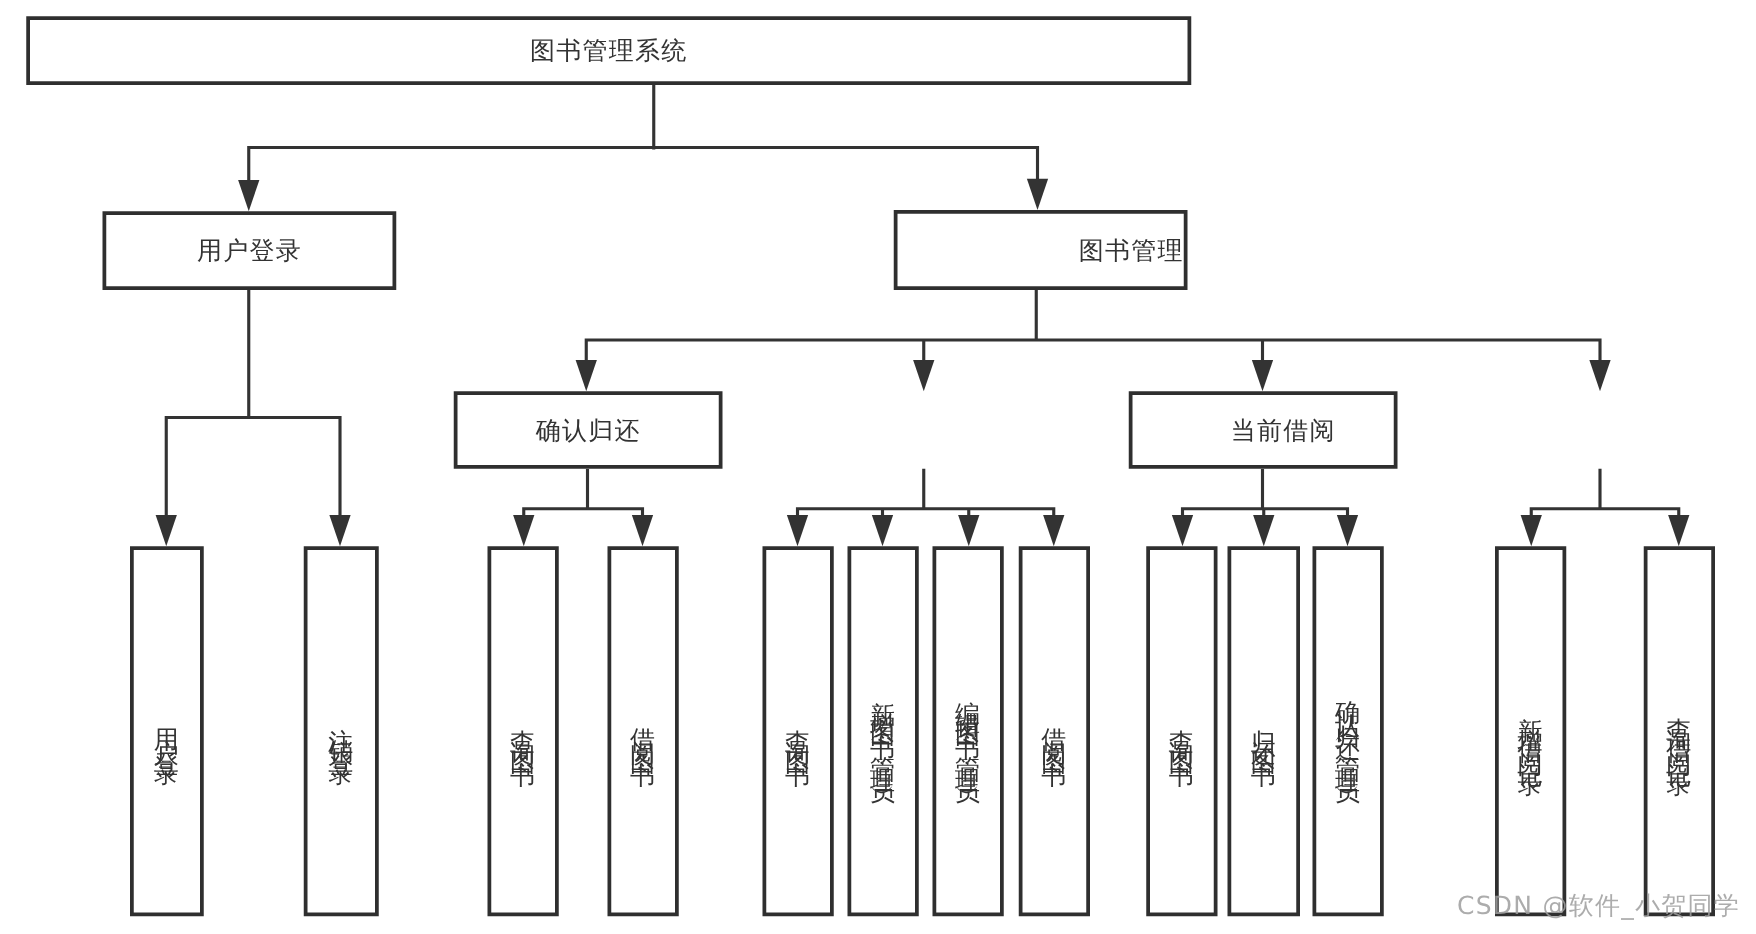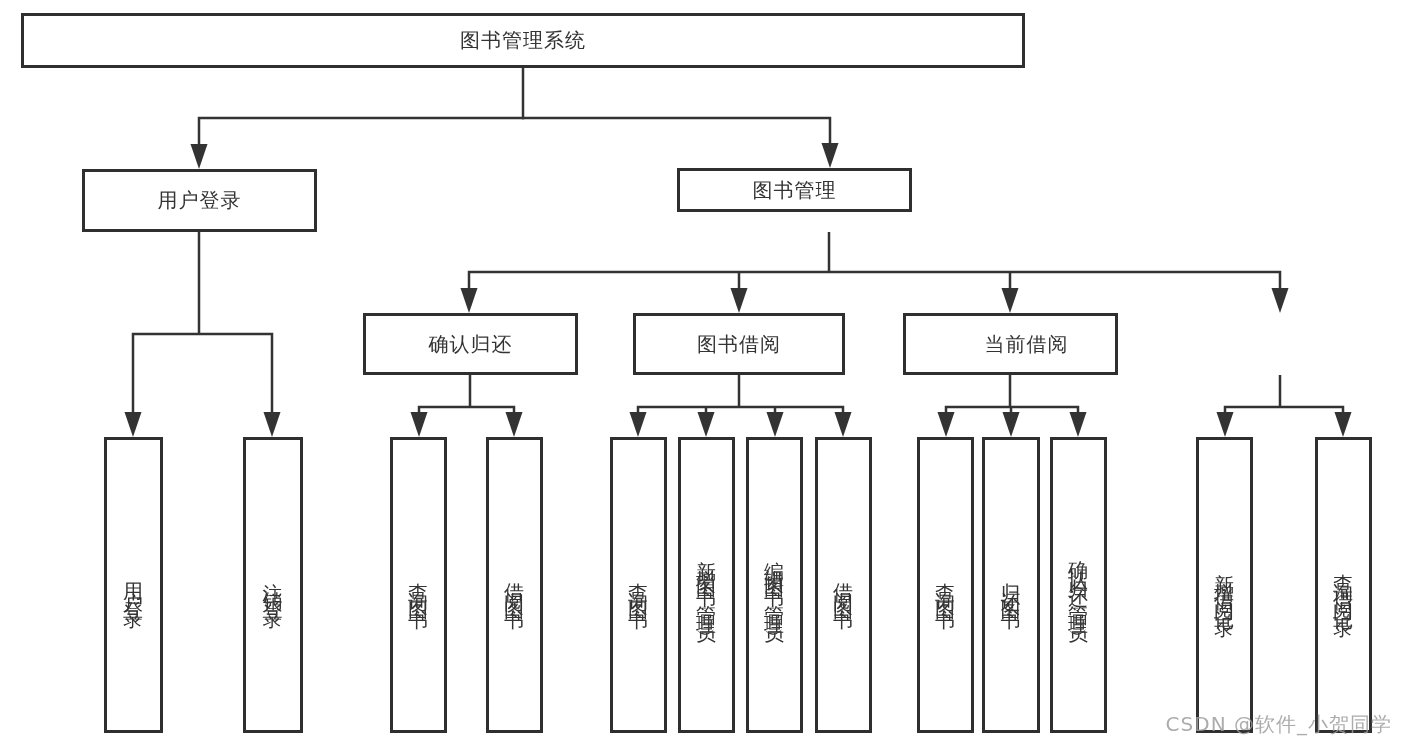--- a/index.html
+++ b/index.html
@@ -83,36 +83,33 @@
       <polygon points="766.5,412 783.5,412 775,437"></polygon>
       <polygon points="834.5,412 851.5,412 843,437"></polygon>
       <polygon points="937.5,412 954.5,412 946,437"></polygon>
       <polygon points="1002.5,412 1019.5,412 1011,437"></polygon>
       <polygon points="1069.5,412 1086.5,412 1078,437"></polygon>
       <polygon points="1216.5,412 1233.5,412 1225,437"></polygon>
       <polygon points="1334.5,412 1351.5,412 1343,437"></polygon>
     </g>
   </svg>
 
-  <div class="node hnode" style="left:21px; top:13px; width:1004px; height:55px;">
+  <div class="node hnode" style="left:21px; top:13px; width:932px; height:55px;">
     <span>图书管理系统</span>
   </div>
 
   <div class="node hnode" style="left:82px; top:169px; width:235px; height:63px;">
     <span>用户登录</span>
   </div>
-  <div class="node hnode" style="left:677px; top:168px; width:235px; height:44px;">
+  <div class="node hnode" style="left:715px; top:168px; width:235px; height:64px;justify-content:flex-end;">
     <span>图书管理</span>
   </div>
 
   <div class="node hnode" style="left:363px; top:313px; width:215px; height:62px;">
     <span>确认归还</span>
-  </div>
-  <div class="node hnode" style="left:633px; top:313px; width:212px; height:62px;">
-    <span>图书借阅</span>
   </div>
   <div class="node hnode" style="left:903px; top:313px; width:215px; height:62px;padding-left:32px;">
     <span>当前借阅</span>
   </div>
 
   <div class="node vnode" style="left:104px; top:437px; width:59px; height:296px;">
     <span>用户登录</span>
   </div>
   <div class="node vnode" style="left:243px; top:437px; width:60px; height:296px;">
     <span>注销登录</span>

